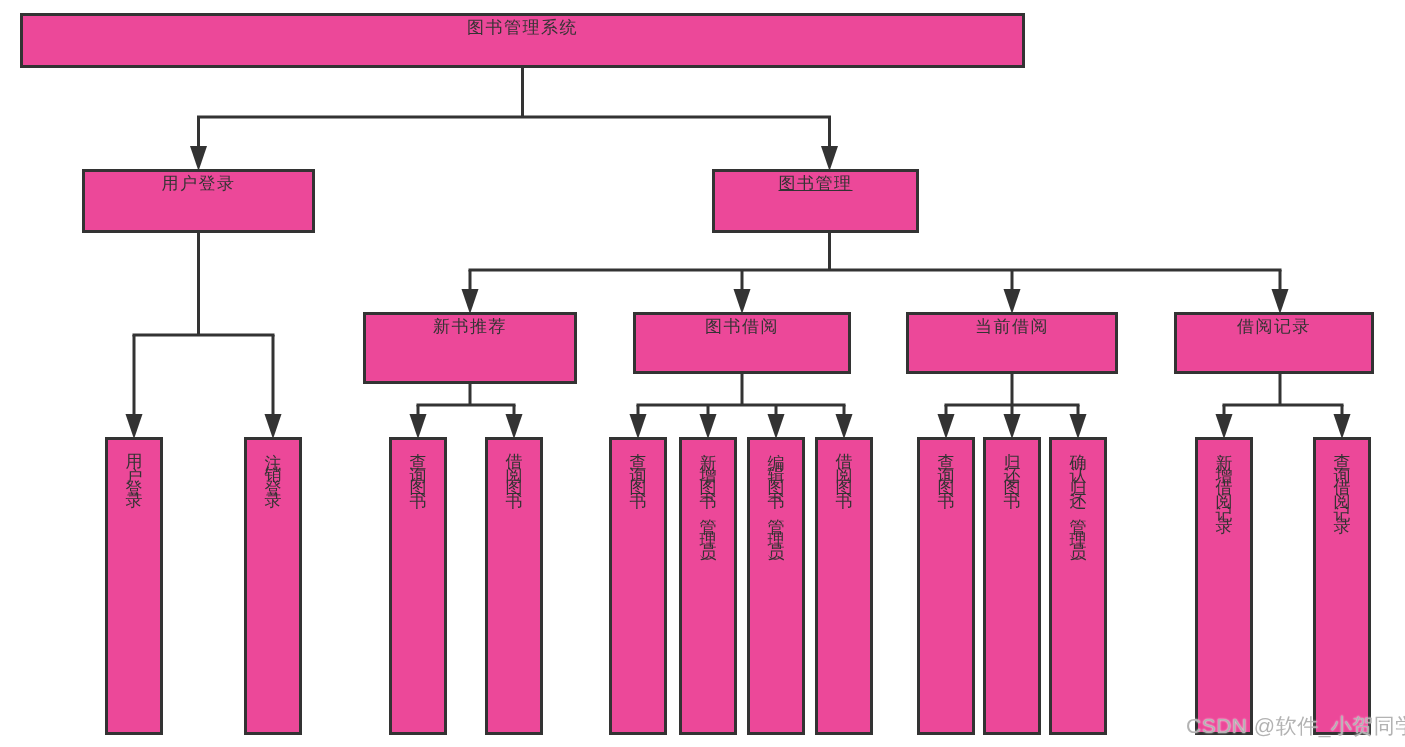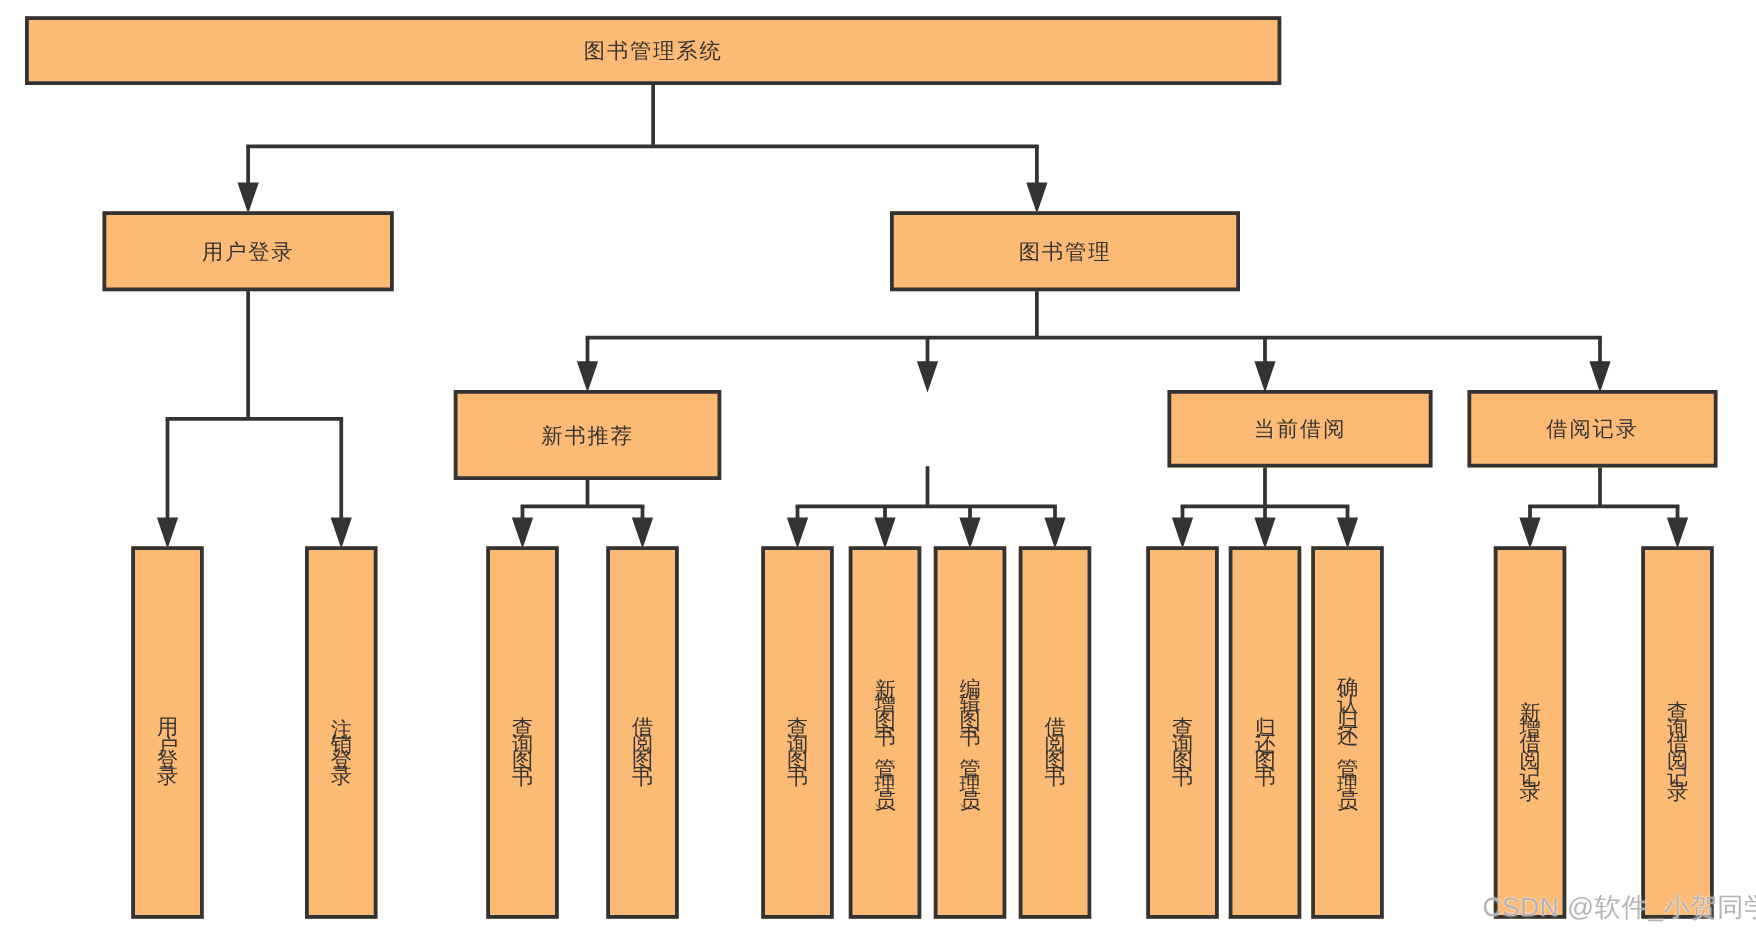--- a/index.html
+++ b/index.html
@@ -17,25 +17,25 @@
   }
   #connectors {
     position: absolute;
     left: 0;
     top: 0;
     width: 1405px;
     height: 747px;
   }
   .node {
     position: absolute;
-    background: #fdba74;
+    background: #ec4899;
     border: 3px solid #333333;
     box-sizing: border-box;
     display: flex;
-    align-items: center;
+    align-items: flex-start;
     justify-content: center;
     color: #333333;
   }
   .node .label {
     font-size: 17px;
     letter-spacing: 1.5px;
     white-space: nowrap;
   }
   .node.v .label {
     writing-mode: vertical-rl;
@@ -114,27 +114,30 @@
       <line x1="1342" y1="405" x2="1342" y2="425" stroke="#333333" stroke-width="3"></line>
       <polygon points="1333.5,414 1350.5,414 1342,439" fill="#333333"></polygon>
     </svg>
   <div class="watermark">CSDN @软件_小贺同学</div>
 <div class="node h" style="left: 20px; top: 13px; width: 1005px; height: 55px;">
       <span class="label">图书管理系统</span>
     </div>
     <div class="node h" style="left: 82px; top: 169px; width: 233px; height: 64px;">
       <span class="label">用户登录</span>
     </div>
-    <div class="node h" style="left: 712px; top: 169px; width: 280px; height: 64px;">
+    <div class="node h" style="left: 712px; top: 169px; width: 207px; height: 64px; text-decoration: underline;">
       <span class="label">图书管理</span>
     </div>
     <div class="node h" style="left: 363px; top: 312px; width: 214px; height: 72px;">
       <span class="label">新书推荐</span>
     </div>
-    <div class="node h" style="left: 906px; top: 312px; width: 212px; height: 62px; margin-left: 28px;">
+    <div class="node h" style="left: 633px; top: 312px; width: 218px; height: 62px;">
+      <span class="label">图书借阅</span>
+    </div>
+    <div class="node h" style="left: 906px; top: 312px; width: 212px; height: 62px;">
       <span class="label">当前借阅</span>
     </div>
     <div class="node h" style="left: 1174px; top: 312px; width: 200px; height: 62px;">
       <span class="label">借阅记录</span>
     </div>
     <div class="node v" style="left: 105px; top: 437px; width: 58px; height: 298px;">
       <span class="label">用户登录</span>
     </div>
     <div class="node v" style="left: 244px; top: 437px; width: 58px; height: 298px;">
       <span class="label">注销登录</span>

